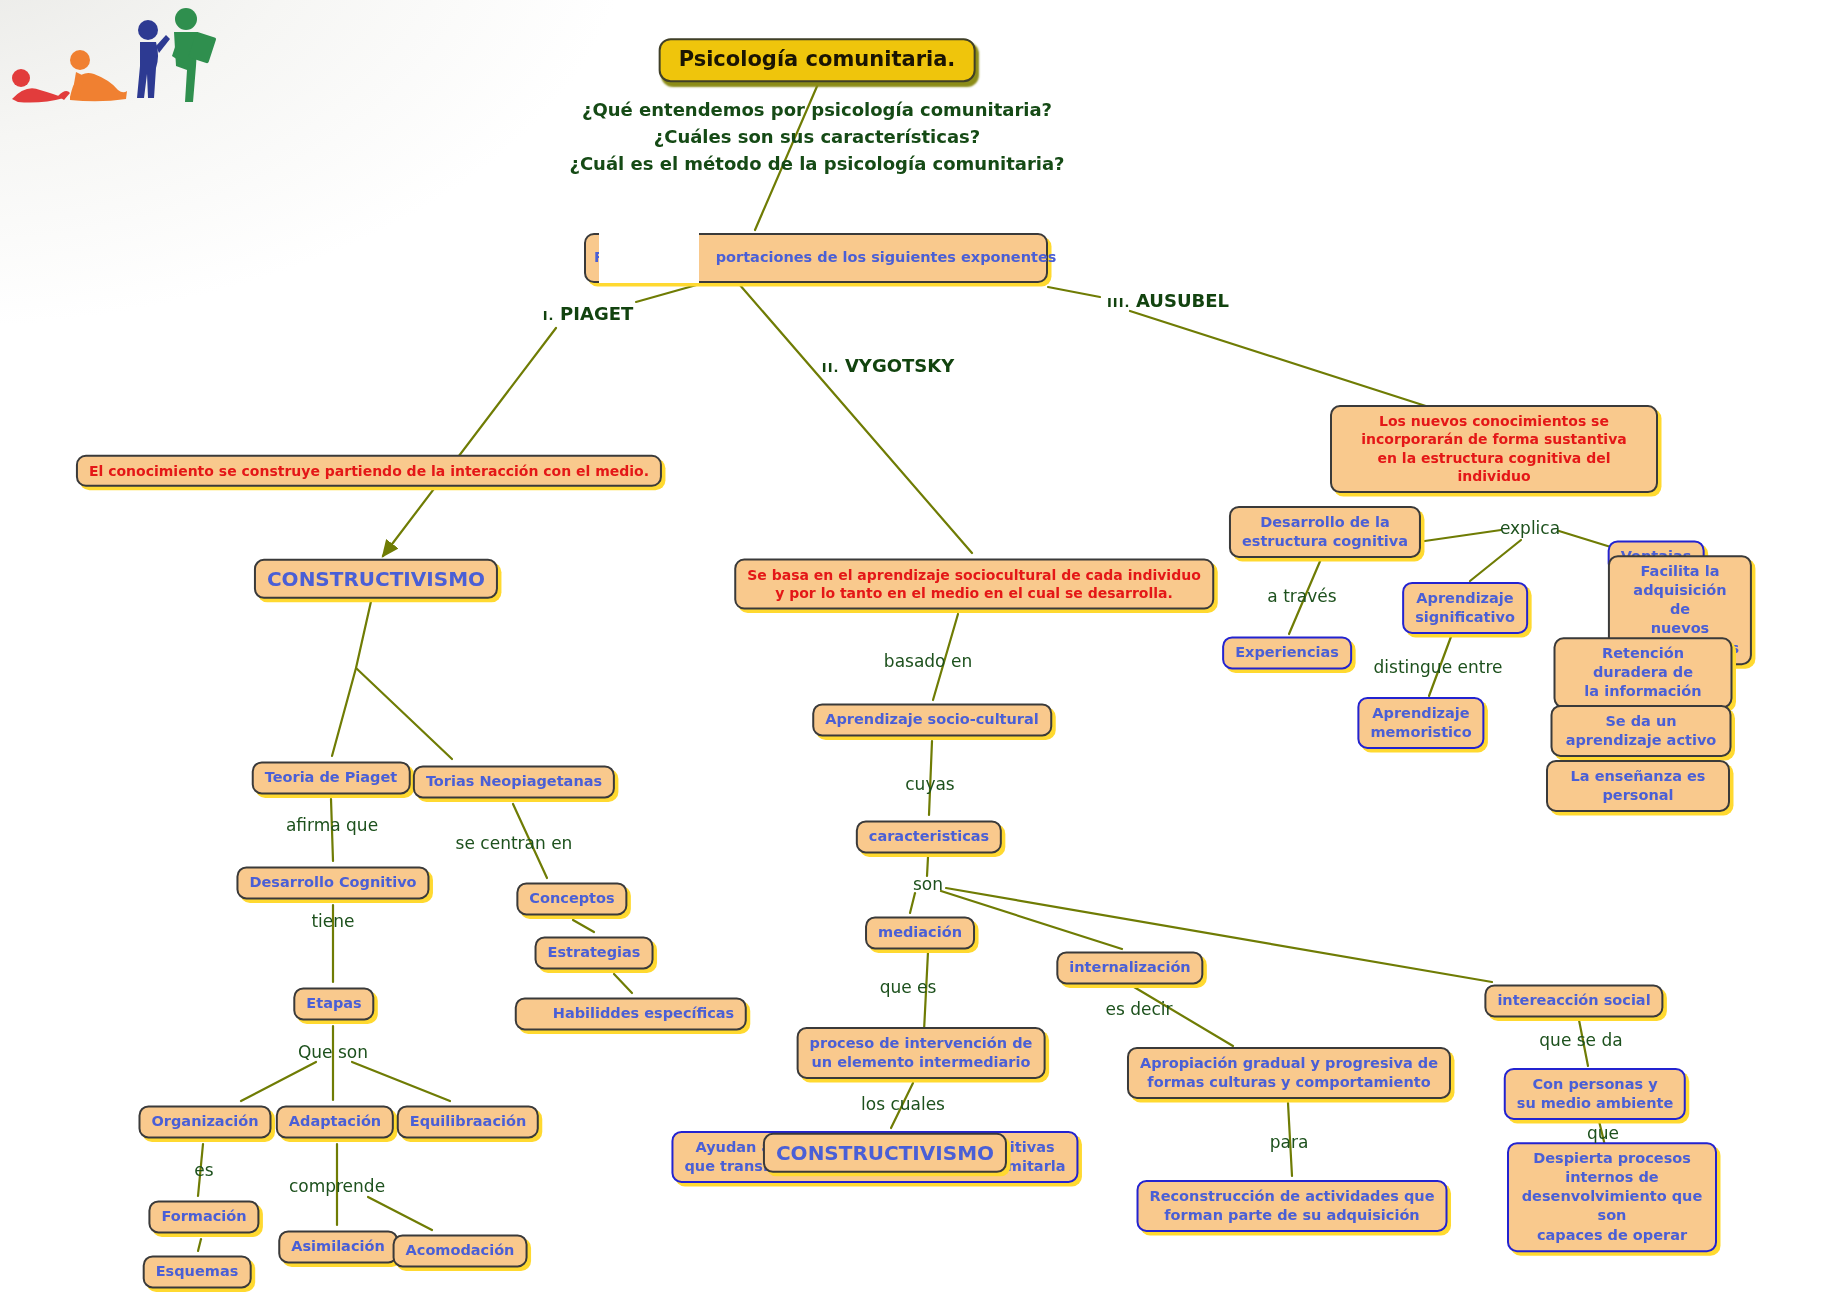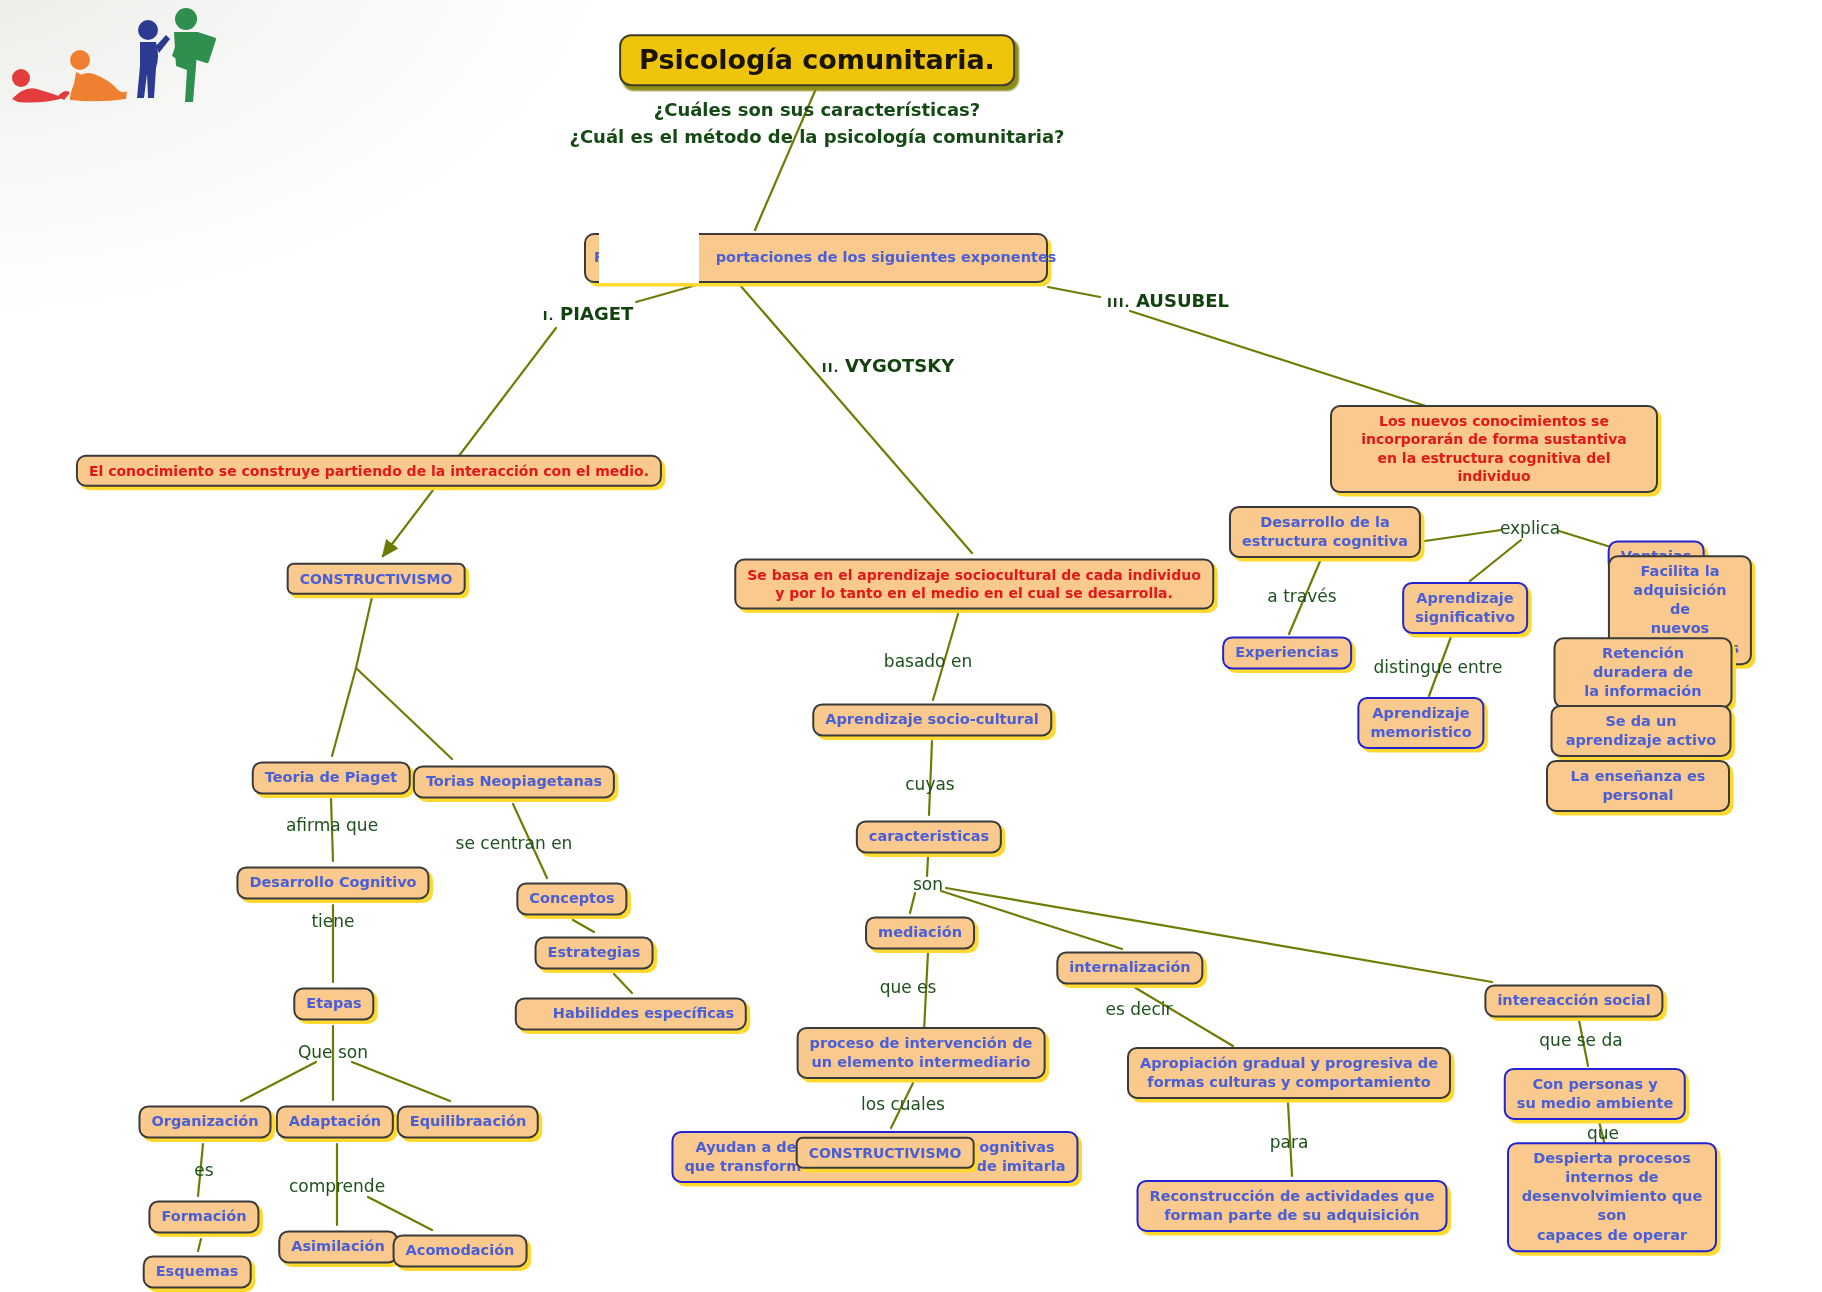--- a/index.html
+++ b/index.html
@@ -13,23 +13,23 @@
   #edges line{stroke:#6f7c04;stroke-width:2.2;stroke-linecap:round;}
   .node{
     position:absolute;transform:translate(-50%,-50%);
     background:#F9C98D;border:2.5px solid #3a3a3a;border-radius:10px;
     box-shadow:3.5px 3.5px 0 #FFD930;
     color:#4a5fd6;font-weight:bold;font-size:14.5px;line-height:1.32;
     text-align:center;white-space:pre-line;padding:5px 11px;z-index:2;
   }
   .node.blue{border-color:#2323d0;}
   .node.red{color:#e41717;font-size:14px;}
-  .node.big{font-size:14px;border-radius:7px;}
+  .node.big{font-size:20px;}
   .node.title{
-    background:#EFC50C;color:#1a1403;font-size:27px;border-color:#3f3f28;
+    background:#EFC50C;color:#1a1403;font-size:21px;border-color:#3f3f28;
     border-radius:12px;padding:6px 18px;box-shadow:3px 4px 2px #8c8c17;
   }
   .node.wide{width:464px;height:50px;text-align:left;white-space:pre;
     display:flex;align-items:center;box-sizing:border-box;padding-left:8px;}
   .lbl{
     position:absolute;transform:translate(-50%,-50%);
     color:#1d511d;font-size:17px;white-space:pre;z-index:2;
   }
   .branch{
     position:absolute;transform:translate(-50%,-50%);
@@ -116,20 +116,21 @@
     </g>
     <g fill="#2f8f4e">
       <circle cx="180" cy="15" r="11"></circle>
       <path d="M168,28 L192,28 L190,62 L187,98 L179,98 L181,66 L170,62 Z"></path>
       <rect x="186" y="30" width="21" height="27" rx="2" transform="rotate(18 196 43)"></rect>
       <path d="M172,34 L166,52 L172,56 Z"></path>
     </g>
   </svg>
 
   <div class="questions" id="questions">
+      <div>¿Qué entendemos por psicología comunitaria?</div>
       <div>¿Cuáles son sus características?</div>
       <div>¿Cuál es el método de la psicología comunitaria?</div>
     </div>
 
   <div id="dyn">
       <div class="node title" style="left: 817px; top: 60px;">Psicología comunitaria.</div>
       <div class="node wide" style="left: 816px; top: 258px;">P                      portaciones de los siguientes exponentes</div>
       <div class="node red" style="left: 369px; top: 471px;">El conocimiento se construye partiendo de la interacción con el medio.</div>
       <div class="node big" style="left: 376px; top: 579px;">CONSTRUCTIVISMO</div>
       <div class="node" style="left: 331px; top: 778px;">Teoria de Piaget</div>

